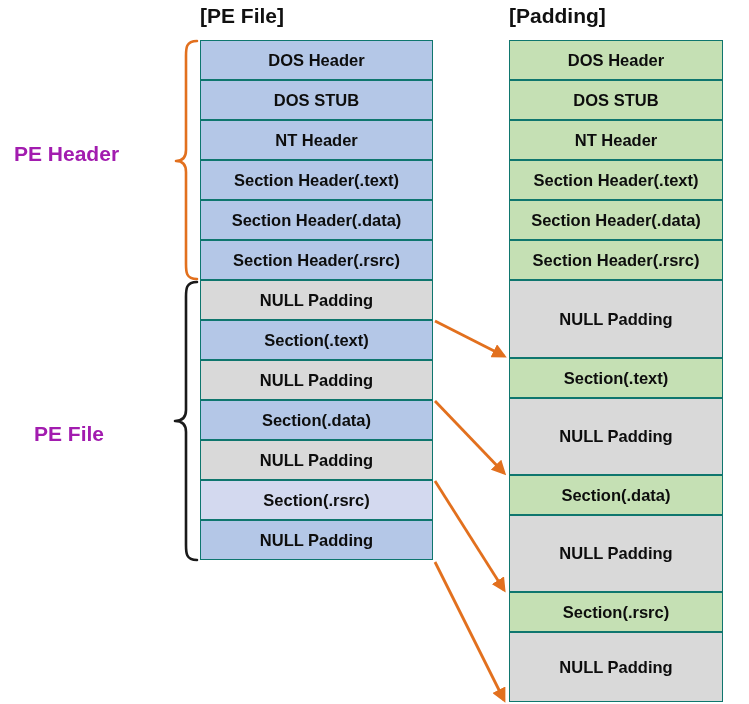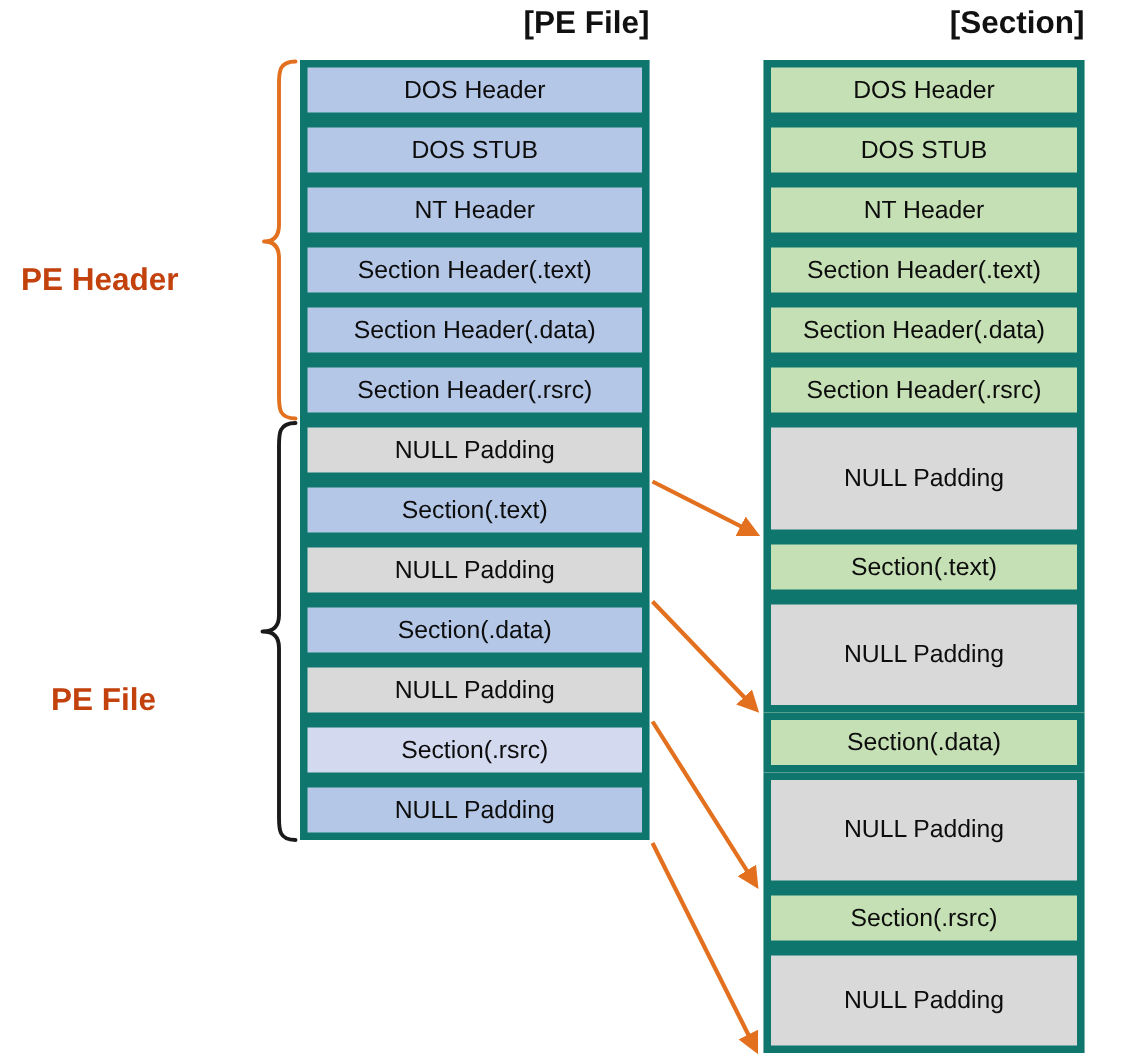--- a/index.html
+++ b/index.html
@@ -19,75 +19,74 @@
     background: #ffffff;
     overflow: hidden;
   }
 
   
   .col-title {
     position: absolute;
     font-size: 21px;
     font-weight: bold;
     color: #111111;
-    text-align: right;
+    text-align: left;
     letter-spacing: 0px;
     white-space: nowrap;
   }
   #title-pefile { left: 200px; top: 4px; width: 233px; }
   #title-memory { left: 509px; top: 4px; width: 214px; }
 
   
   .box {
     position: absolute;
     box-sizing: border-box;
-    border: 5px solid #0f766e;
+    border: 1px solid #0f766e;
     display: flex;
     align-items: center;
     justify-content: center;
     font-size: 16.5px;
-    font-weight: normal;
+    font-weight: bold;
     color: #0d0d0d;
     text-align: center;
     line-height: 1.1;
     white-space: nowrap;
   }
   .fill-blue   { background: #b4c7e7; }
   .fill-blue-l { background: #d3d9ef; }
   .fill-green  { background: #c5e0b4; }
   .fill-gray   { background: #d9d9d9; }
 
   
   .side-label {
     position: absolute;
     font-size: 21px;
     font-weight: bold;
-    color: #c2410c;
+    color: #a21caf;
     white-space: nowrap;
-    margin-top: 33px;
   }
   #label-pe-header { left: 14px; top: 142px; }
   #label-pe-body   { left: 34px; top: 422px; }
 
   
   #overlay {
     position: absolute;
     left: 0; top: 0;
     width: 749px;
     height: 704px;
     pointer-events: none;
   }
 </style>
 </head>
 <body>
 
 <div id="canvas">
 
   <div class="col-title" id="title-pefile">[PE File]</div>
-  <div class="col-title" id="title-memory">[Section]</div>
+  <div class="col-title" id="title-memory">[Padding]</div>
 
   <div id="pe-file-column">
       <div class="box fill-blue" style="left: 200px; top: 40px; width: 233px; height: 40px;">
         <span>DOS Header</span>
       </div>
       <div class="box fill-blue" style="left: 200px; top: 80px; width: 233px; height: 40px;">
         <span>DOS STUB</span>
       </div>
       <div class="box fill-blue" style="left: 200px; top: 120px; width: 233px; height: 40px;">
         <span>NT Header</span>

